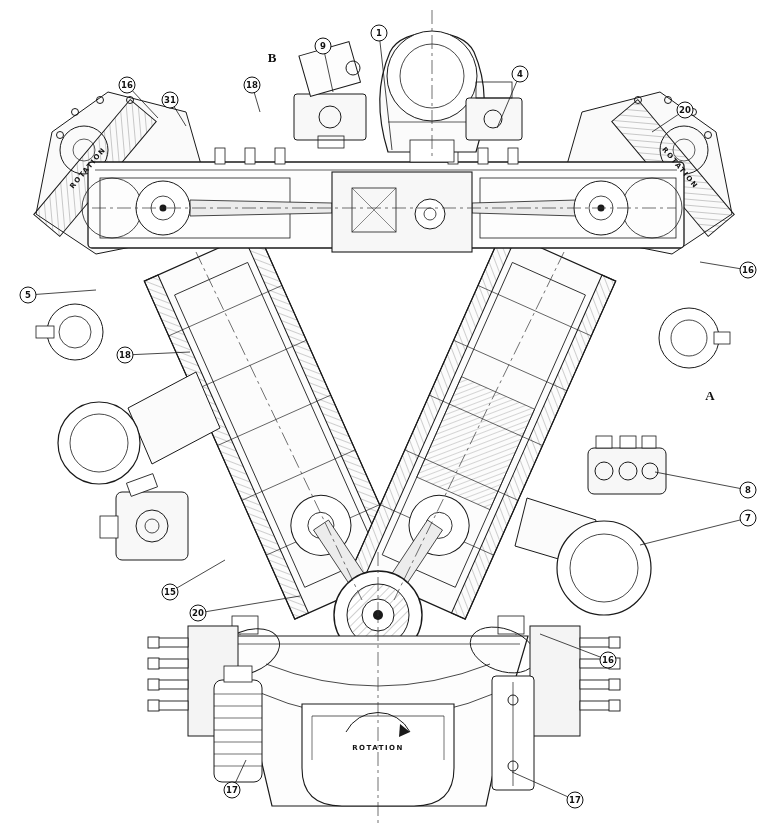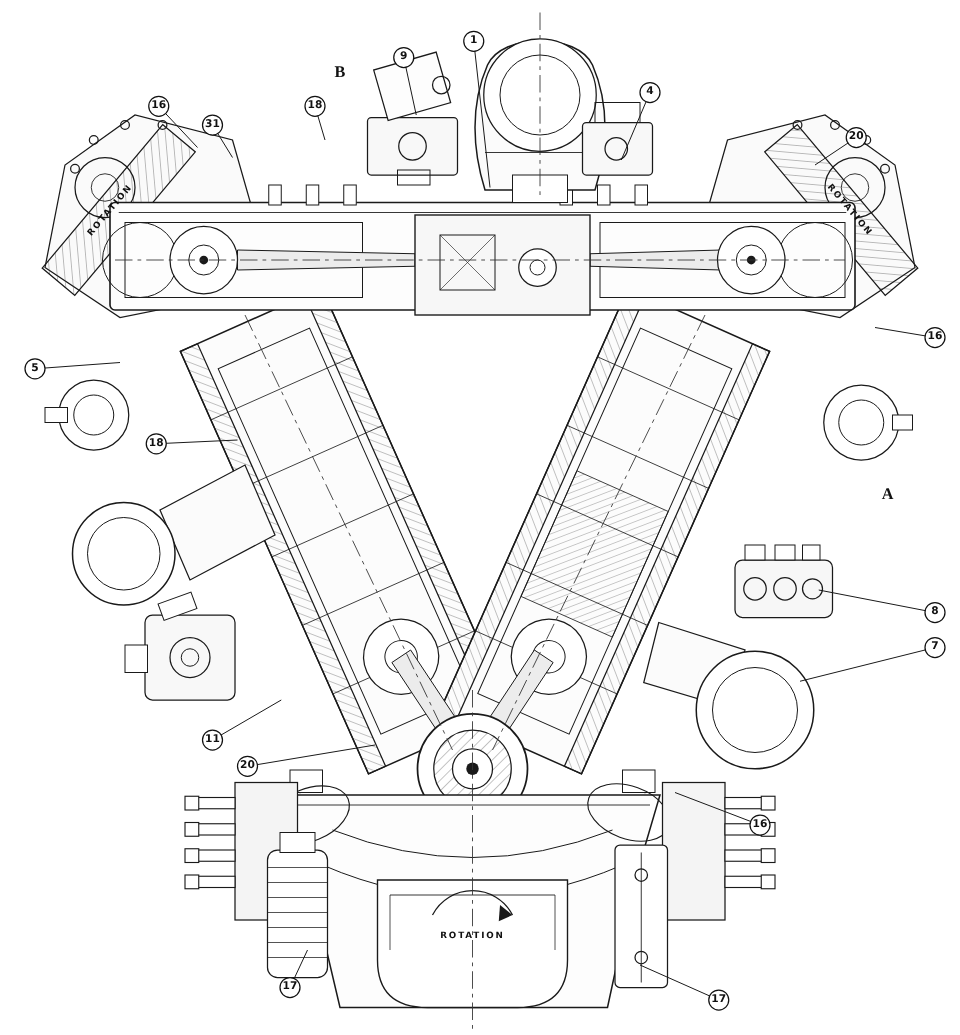--- a/index.html
+++ b/index.html
@@ -306,21 +306,21 @@
       <div class="callout" style="left: 127px; top: 85px;">16</div>
       <div class="callout" style="left: 170px; top: 100px;">31</div>
       <div class="callout" style="left: 252px; top: 85px;">18</div>
       <div class="callout" style="left: 685px; top: 110px;">20</div>
       <div class="callout" style="left: 28px; top: 295px;">5</div>
       <div class="callout" style="left: 125px; top: 355px;">18</div>
       <div class="callout" style="left: 748px; top: 270px;">16</div>
       <div class="callout letter" style="left: 710px; top: 395px;">A</div>
       <div class="callout" style="left: 748px; top: 490px;">8</div>
       <div class="callout" style="left: 748px; top: 518px;">7</div>
-      <div class="callout" style="left: 170px; top: 592px;">11</div>
+      <div class="callout" style="left: 170px; top: 592px;">15</div>
       <div class="callout" style="left: 198px; top: 613px;">20</div>
       <div class="callout" style="left: 608px; top: 660px;">16</div>
       <div class="callout" style="left: 232px; top: 790px;">17</div>
       <div class="callout" style="left: 575px; top: 800px;">17</div>
     </div>
 
   <div class="rot-label rot-left">ROTATION</div>
   <div class="rot-label rot-right">ROTATION</div>
   <div class="rot-label rot-bottom">ROTATION</div>
 

